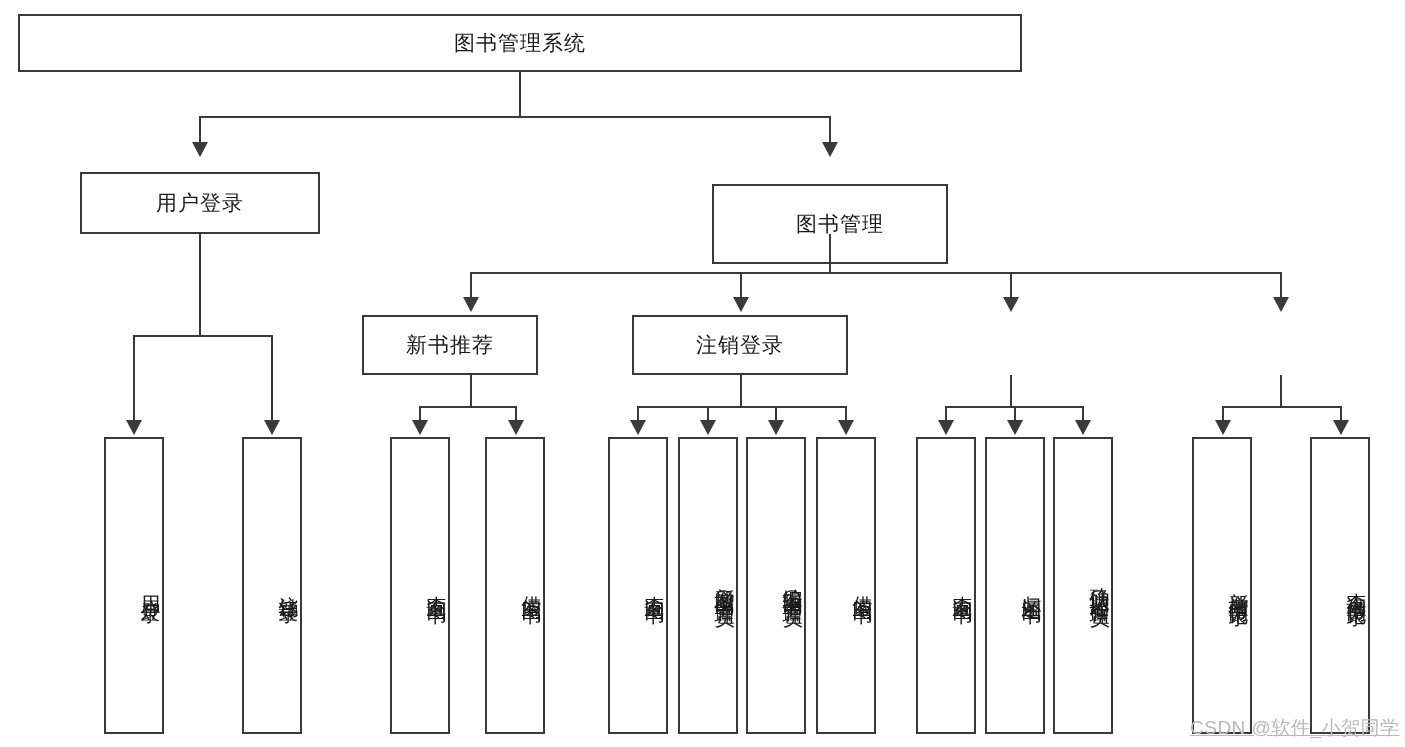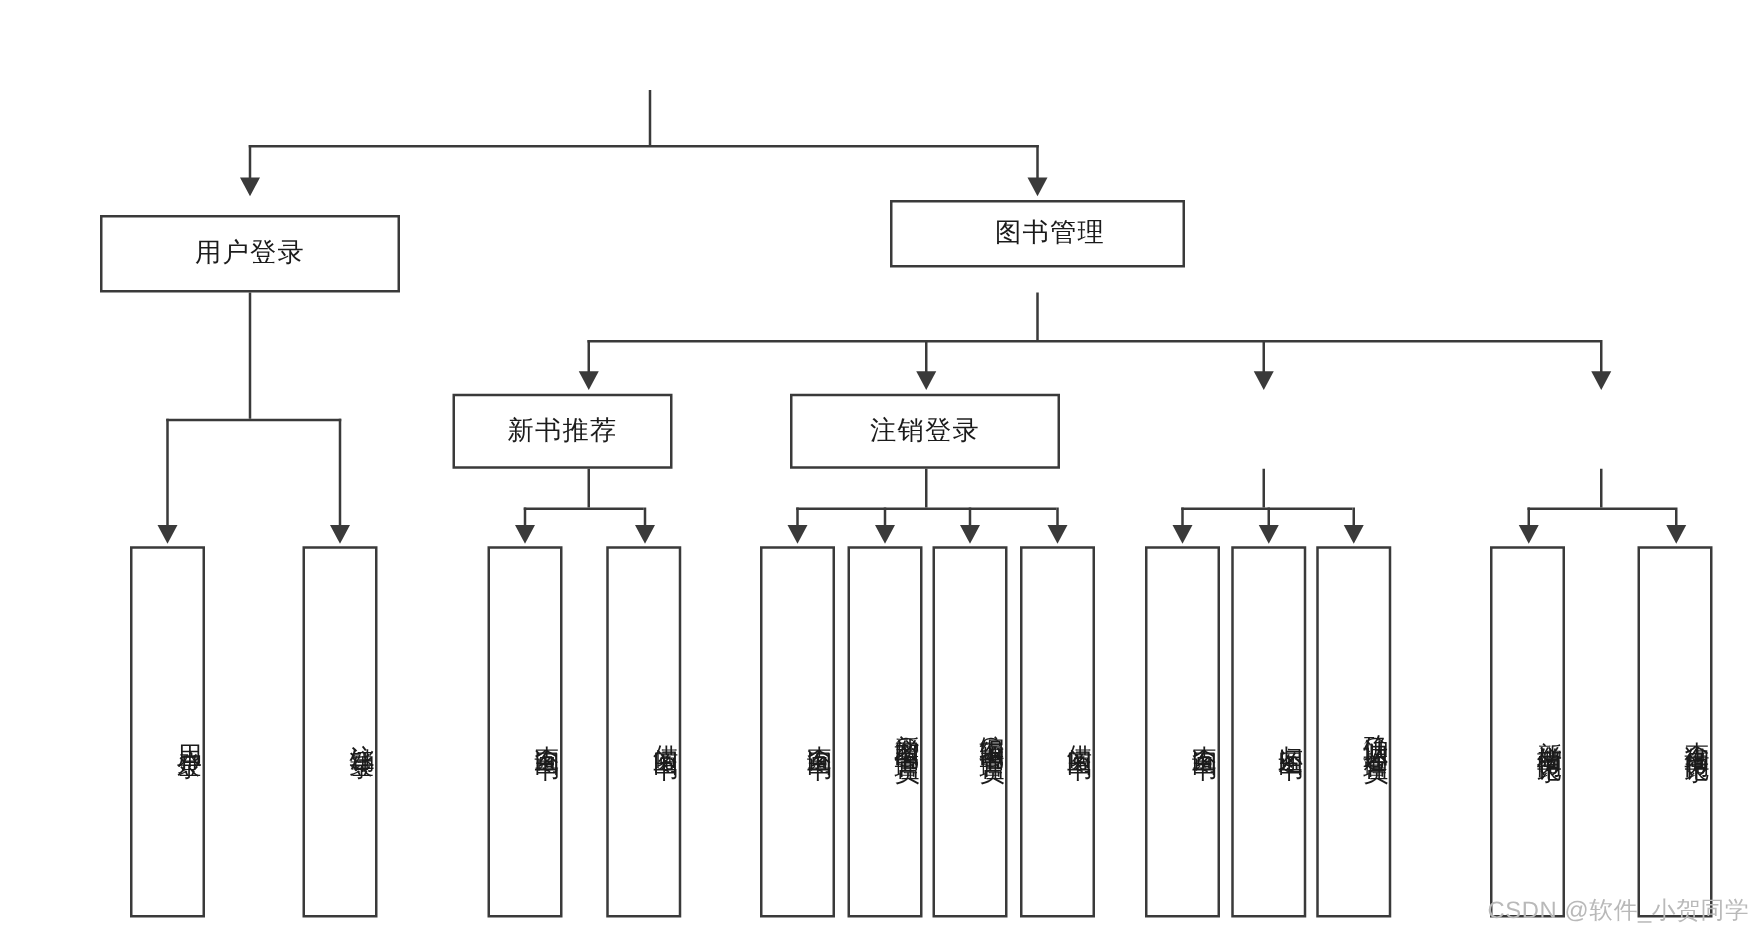--- a/index.html
+++ b/index.html
@@ -69,43 +69,47 @@
     border-top: 15px solid #3a3a3a;
   }
   
   #watermark {
     position: absolute;
     font-size: 19px;
     color: #b9b9b9;
     white-space: nowrap;
     letter-spacing: 0.5px;
     user-select: none;
+    text-decoration: underline;
   }
 </style>
 </head>
 <body>
 
 <div id="canvas">
 
+  <div class="node root horiz" style="left:18px; top:14px; width:1004px; height:58px;">
+    <span class="txt">图书管理系统</span>
+  </div>
 
   <div class="vline" style="left:519px; top:72px; height:44px;"></div>
 
   <div class="hline" style="left:199px; top:116px; width:632px;"></div>
 
   <div class="vline" style="left:199px; top:116px; height:28px;"></div>
   <div class="arrow" style="left:192px; top:142px;"></div>
 
   <div class="vline" style="left:829px; top:116px; height:28px;"></div>
   <div class="arrow" style="left:822px; top:142px;"></div>
 
   <div class="node horiz" style="left:80px; top:172px; width:240px; height:62px;">
     <span class="txt">用户登录</span>
   </div>
 
-  <div class="node horiz" style="left:712px; top:160px; width:236px; height:54px;padding-left:20px;">
+  <div class="node horiz" style="left:712px; top:184px; width:236px; height:80px;padding-left:20px;">
     <span class="txt">图书管理</span>
   </div>
 
   <div class="vline" style="left:199px; top:234px; height:101px;"></div>
   <div class="hline" style="left:133px; top:335px; width:140px;"></div>
   <div class="vline" style="left:133px; top:335px; height:87px;"></div>
   <div class="arrow" style="left:126px; top:420px;"></div>
   <div class="vline" style="left:271px; top:335px; height:87px;"></div>
   <div class="arrow" style="left:264px; top:420px;"></div>
 

